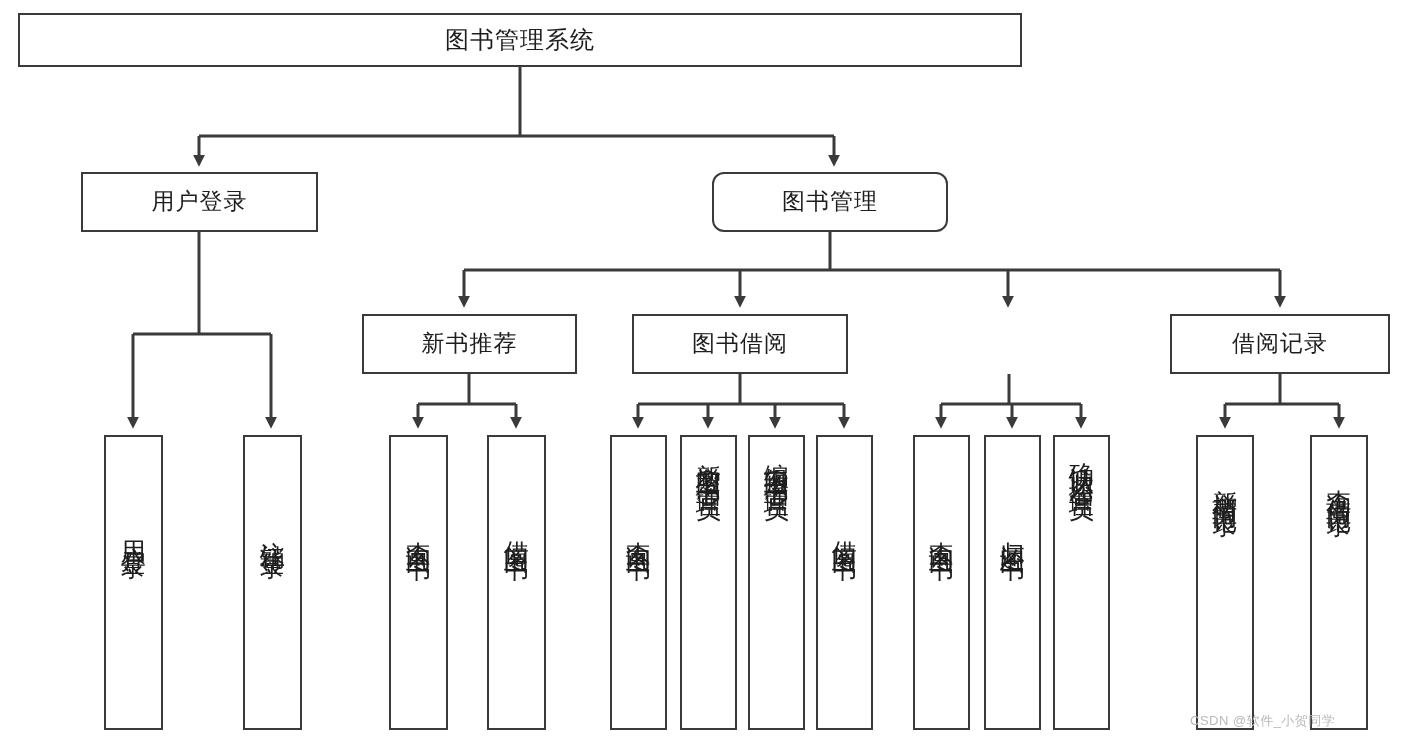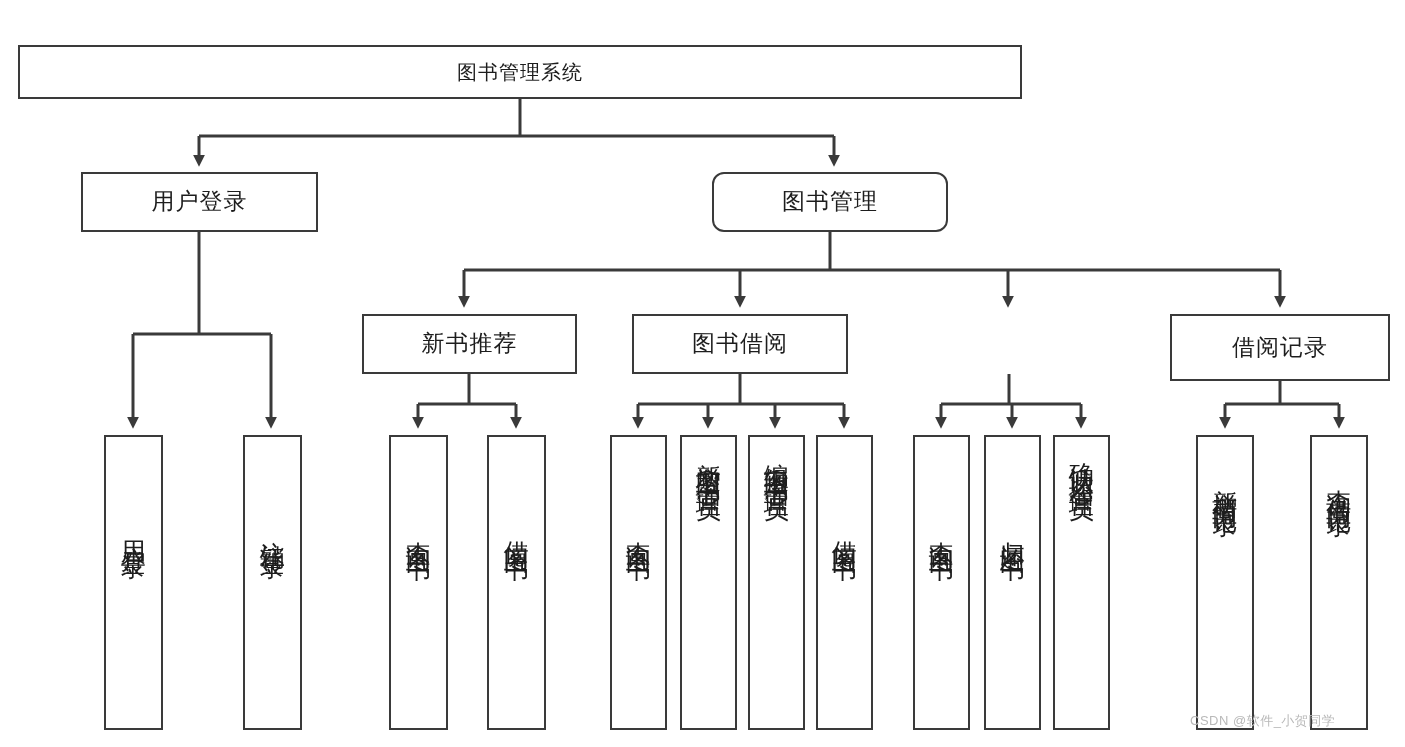--- a/index.html
+++ b/index.html
@@ -17,21 +17,21 @@
     box-sizing:border-box;
     border:2px solid #3a3a3a;
     background:#ffffff;
     color:#1d1d1d;
     display:flex;
     align-items:center;
     justify-content:center;
     overflow:hidden;
   }
   .node.h{ font-size:23px; line-height:1.1; letter-spacing:1px; }
-  .node.root{ font-size:20px;margin-top:32px; }
+  .node.root{ font-size:24px; }
 
   
   .node.v{
     align-items:flex-start;
     justify-content:center;
     padding-top:6px;
   }
   .vtext{
     writing-mode:vertical-rl;
     text-orientation:upright;
@@ -123,21 +123,21 @@
 
   <div class="node h" style="left:362px;top:314px;width:215px;height:60px;">
     <span>新书推荐</span>
   </div>
 
   <div class="node h" style="left:632px;top:314px;width:216px;height:60px;">
     <span>图书借阅</span>
   </div>
 
 
-  <div class="node h" style="left:1170px;top:314px;width:220px;height:67px;">
+  <div class="node h" style="left:1170px;top:314px;width:220px;height:60px;">
     <span>借阅记录</span>
   </div>
 
   <div class="node v" style="left:104px;top:435px;width:59px;height:295px;">
     <span class="vtext shortpad">用户登录</span>
   </div>
 
   <div class="node v" style="left:243px;top:435px;width:59px;height:295px;">
     <span class="vtext shortpad">注销登录</span>
   </div>

